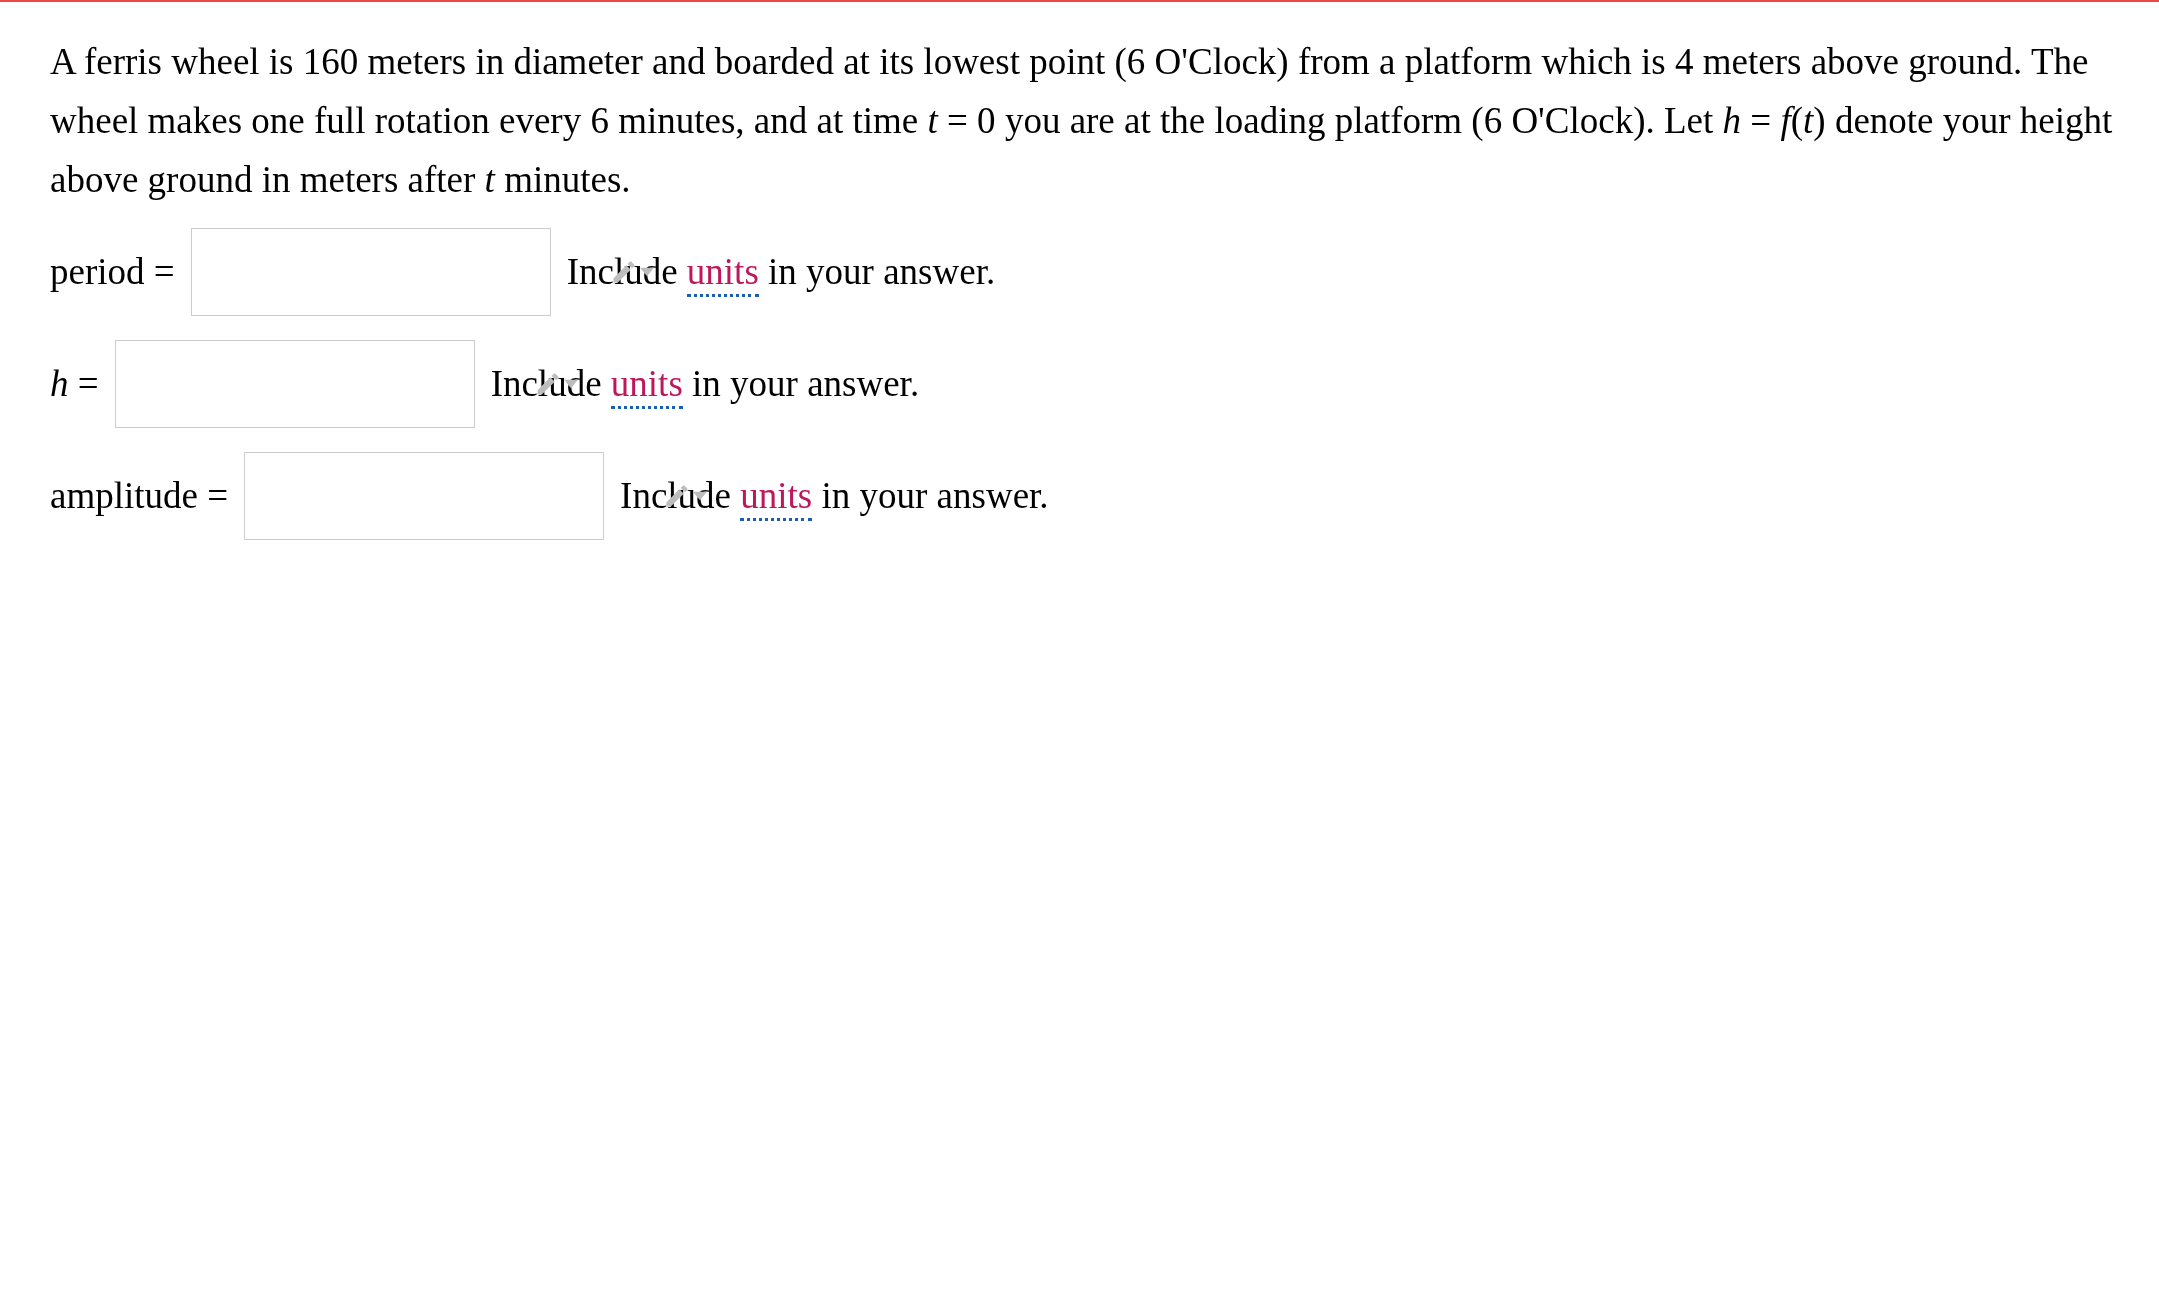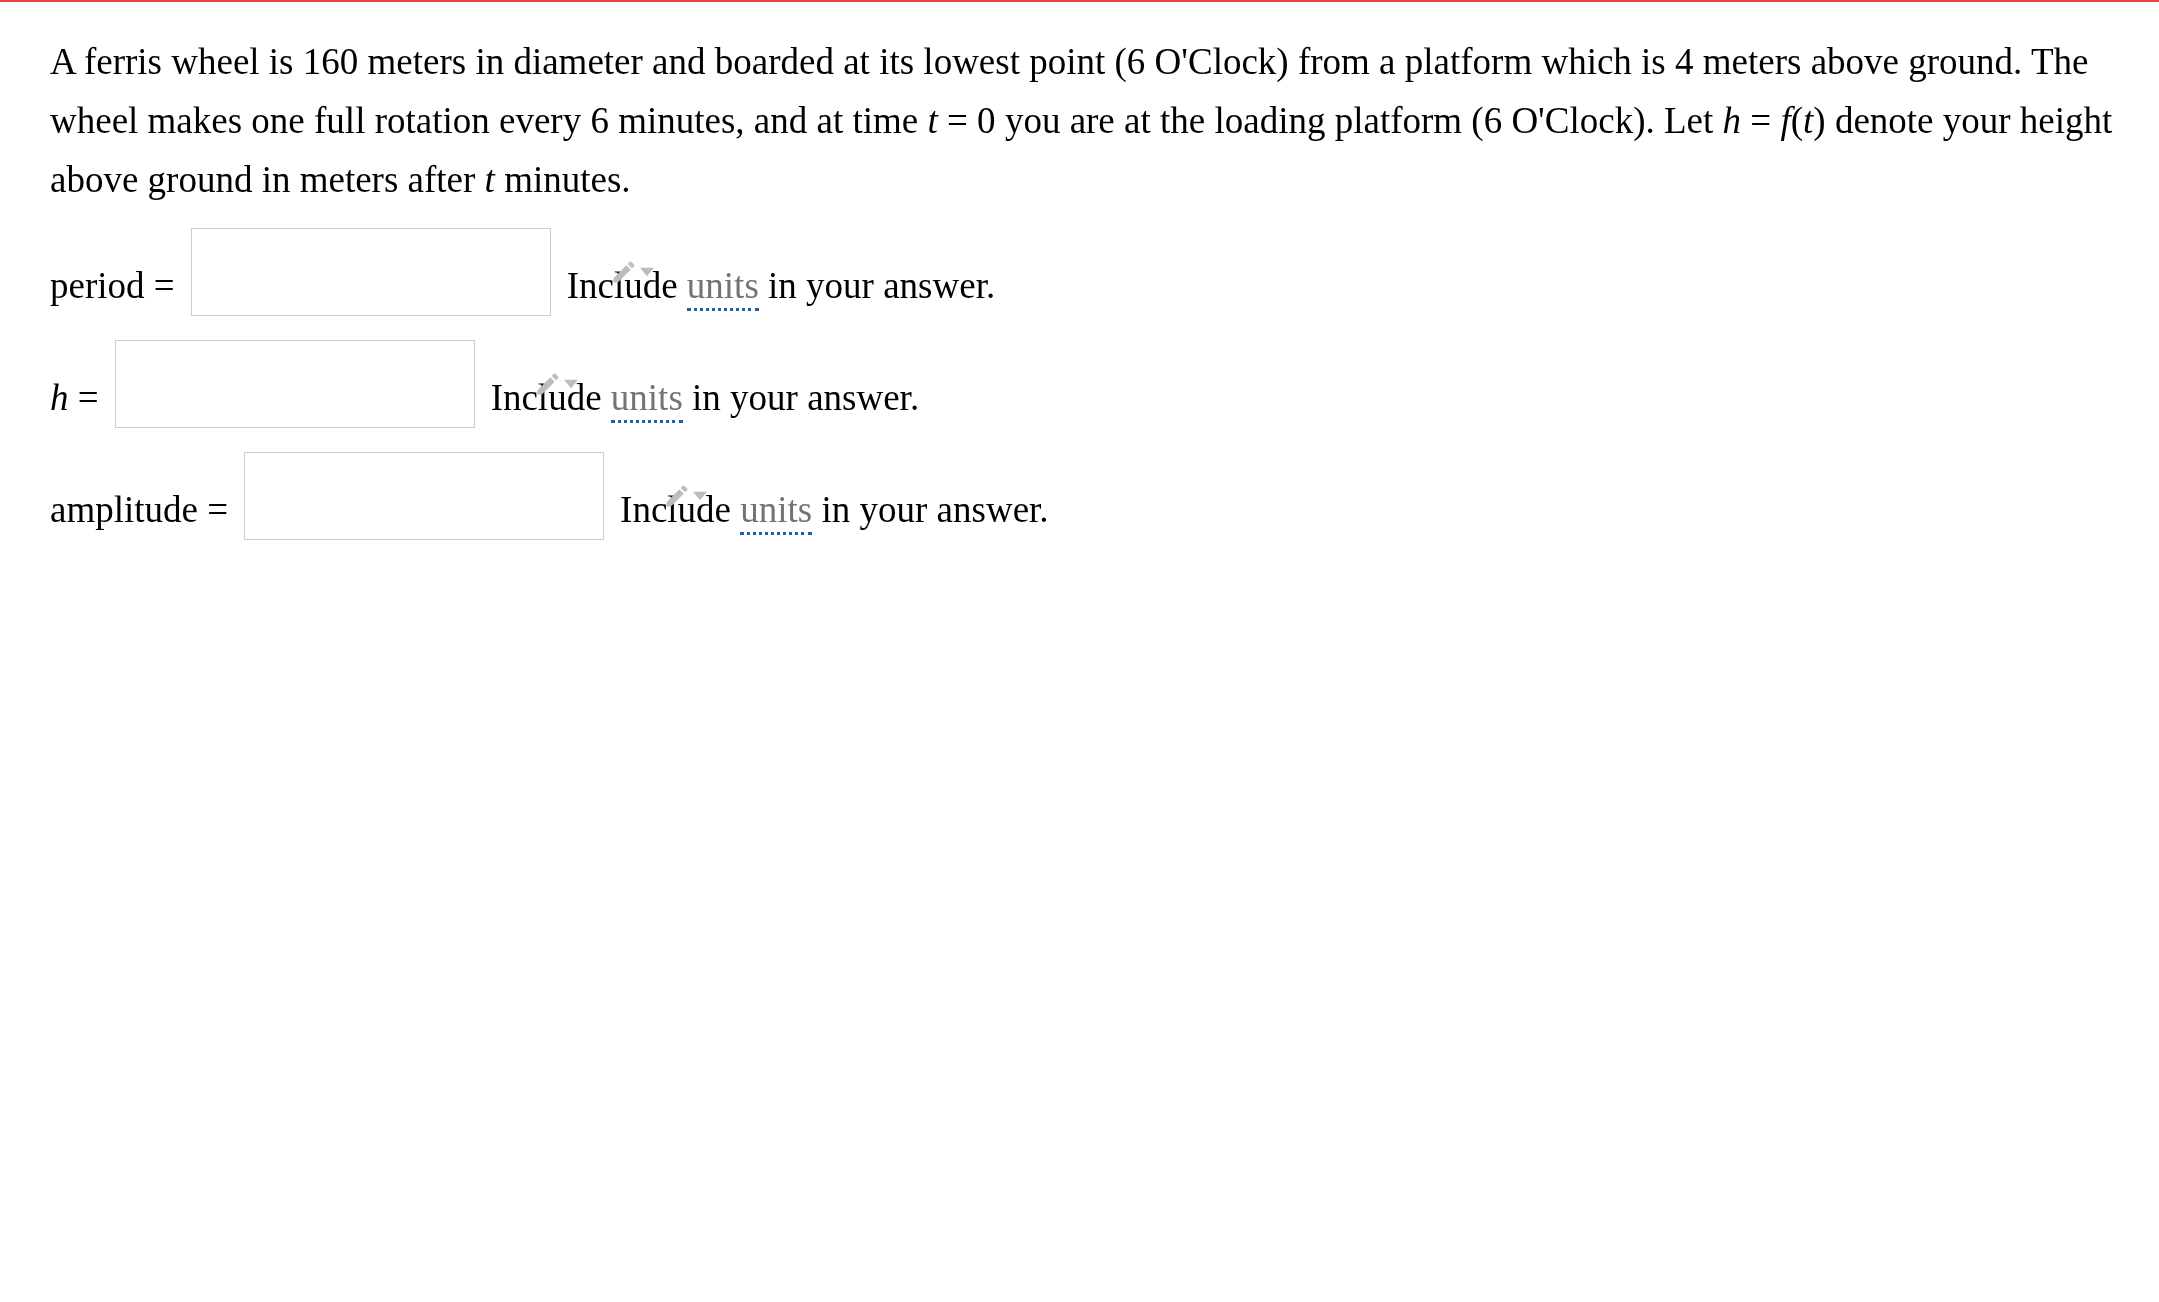--- a/index.html
+++ b/index.html
@@ -17,21 +17,21 @@
   }
   .intro {
     margin-bottom: 18px;
   }
   .part {
     margin-top: 14px;
     margin-bottom: 10px;
   }
   .answer-row {
     display: flex;
-    align-items: flex-end;
+    align-items: center;
     gap: 16px;
     margin: 12px 0 24px 0;
   }
   .label {
     white-space: nowrap;
   }
   .mi { font-style: italic; }
   .input-wrap {
     position: relative;
     display: inline-flex;
@@ -56,21 +56,21 @@
   .edit-icon {
     display: inline-flex;
     align-items: center;
     gap: 2px;
     color: #bdbdbd;
   }
   .hint {
     white-space: nowrap;
   }
   .units {
-    color: #737373;
+    color: #be185d;
     border-bottom: 3px dotted #1a5fb4;
     padding-bottom: 2px;
     cursor: help;
   }
 </style>
 </head>
 <body>
 
 <div class="page">
 

